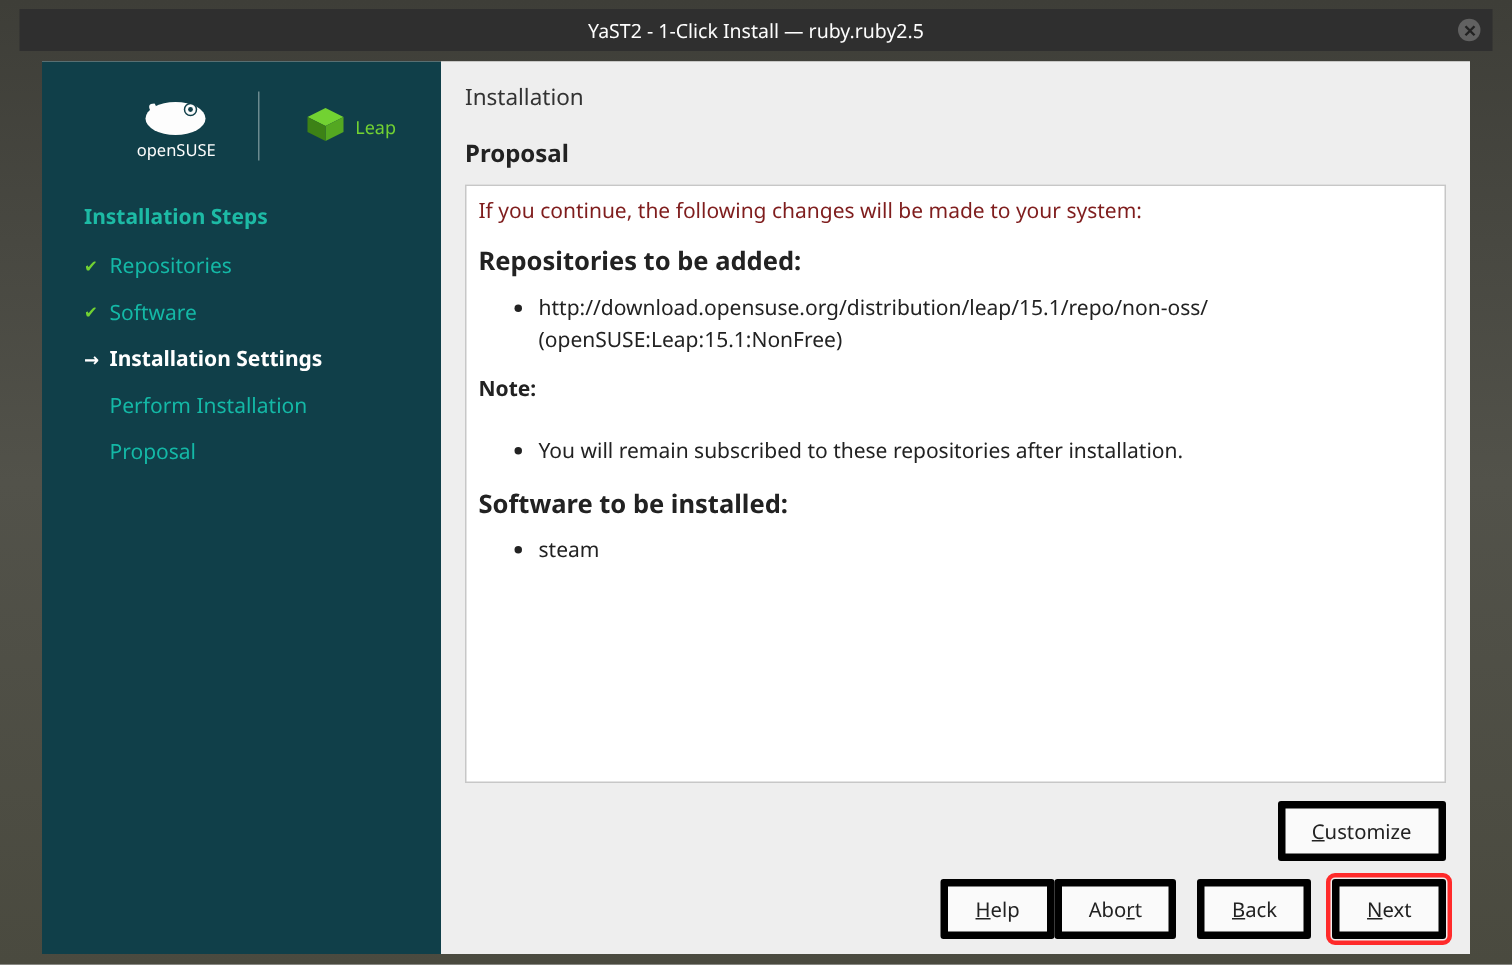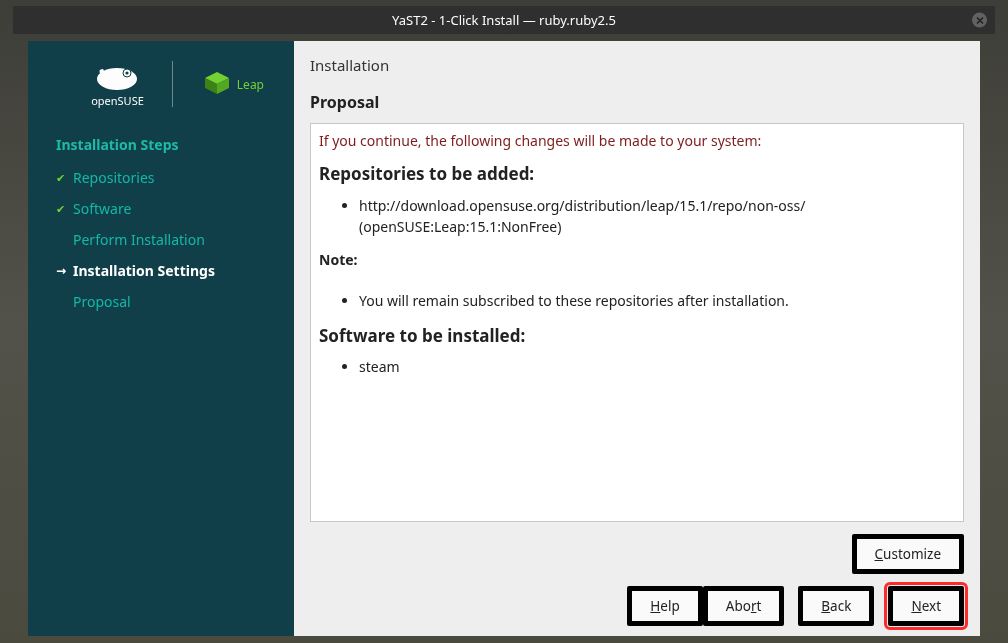--- a/index.html
+++ b/index.html
@@ -239,22 +239,22 @@
           <path d="M16 14 L28 8 L28 18 L16 24 Z" fill="#54a821"></path>
           <path d="M16 14 L4 8 L4 18 L16 24 Z" fill="#3d8216"></path>
         </svg>
         <span style="font-size:12px;">Leap</span>
       </div>
     </div>
     <div class="steps-heading">Installation Steps</div>
     <div id="steps-container">
         <div class="step done">Repositories</div>
         <div class="step done">Software</div>
+        <div class="step current">Installation Settings</div>
         <div class="step pending">Perform Installation</div>
-        <div class="step current">Installation Settings</div>
         <div class="step pending">Proposal</div>
       </div>
   </div>
 
   <div class="main">
     <div class="main-title">Installation</div>
     <div class="main-subtitle">Proposal</div>
     <div class="proposal-box">
       <div class="warning">If you continue, the following changes will be made to your system:</div>
       <div class="section-h">Repositories to be added:</div>

